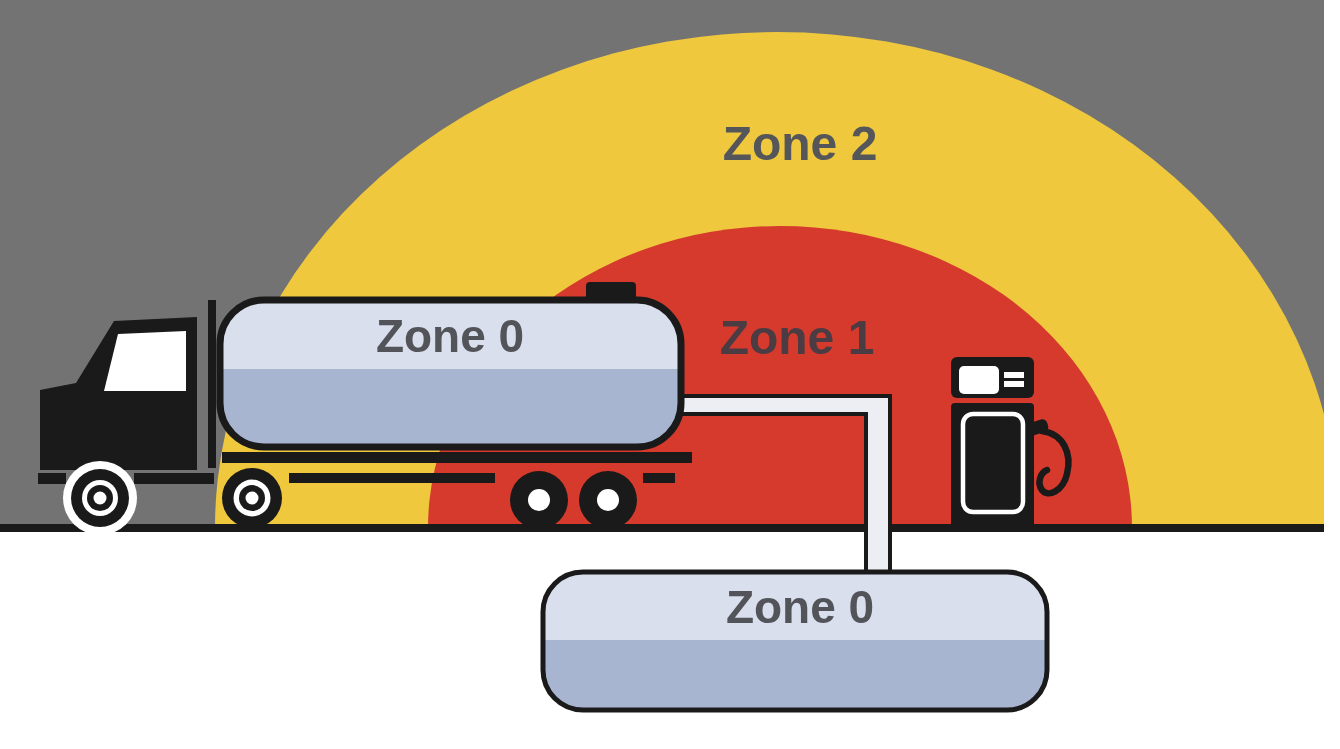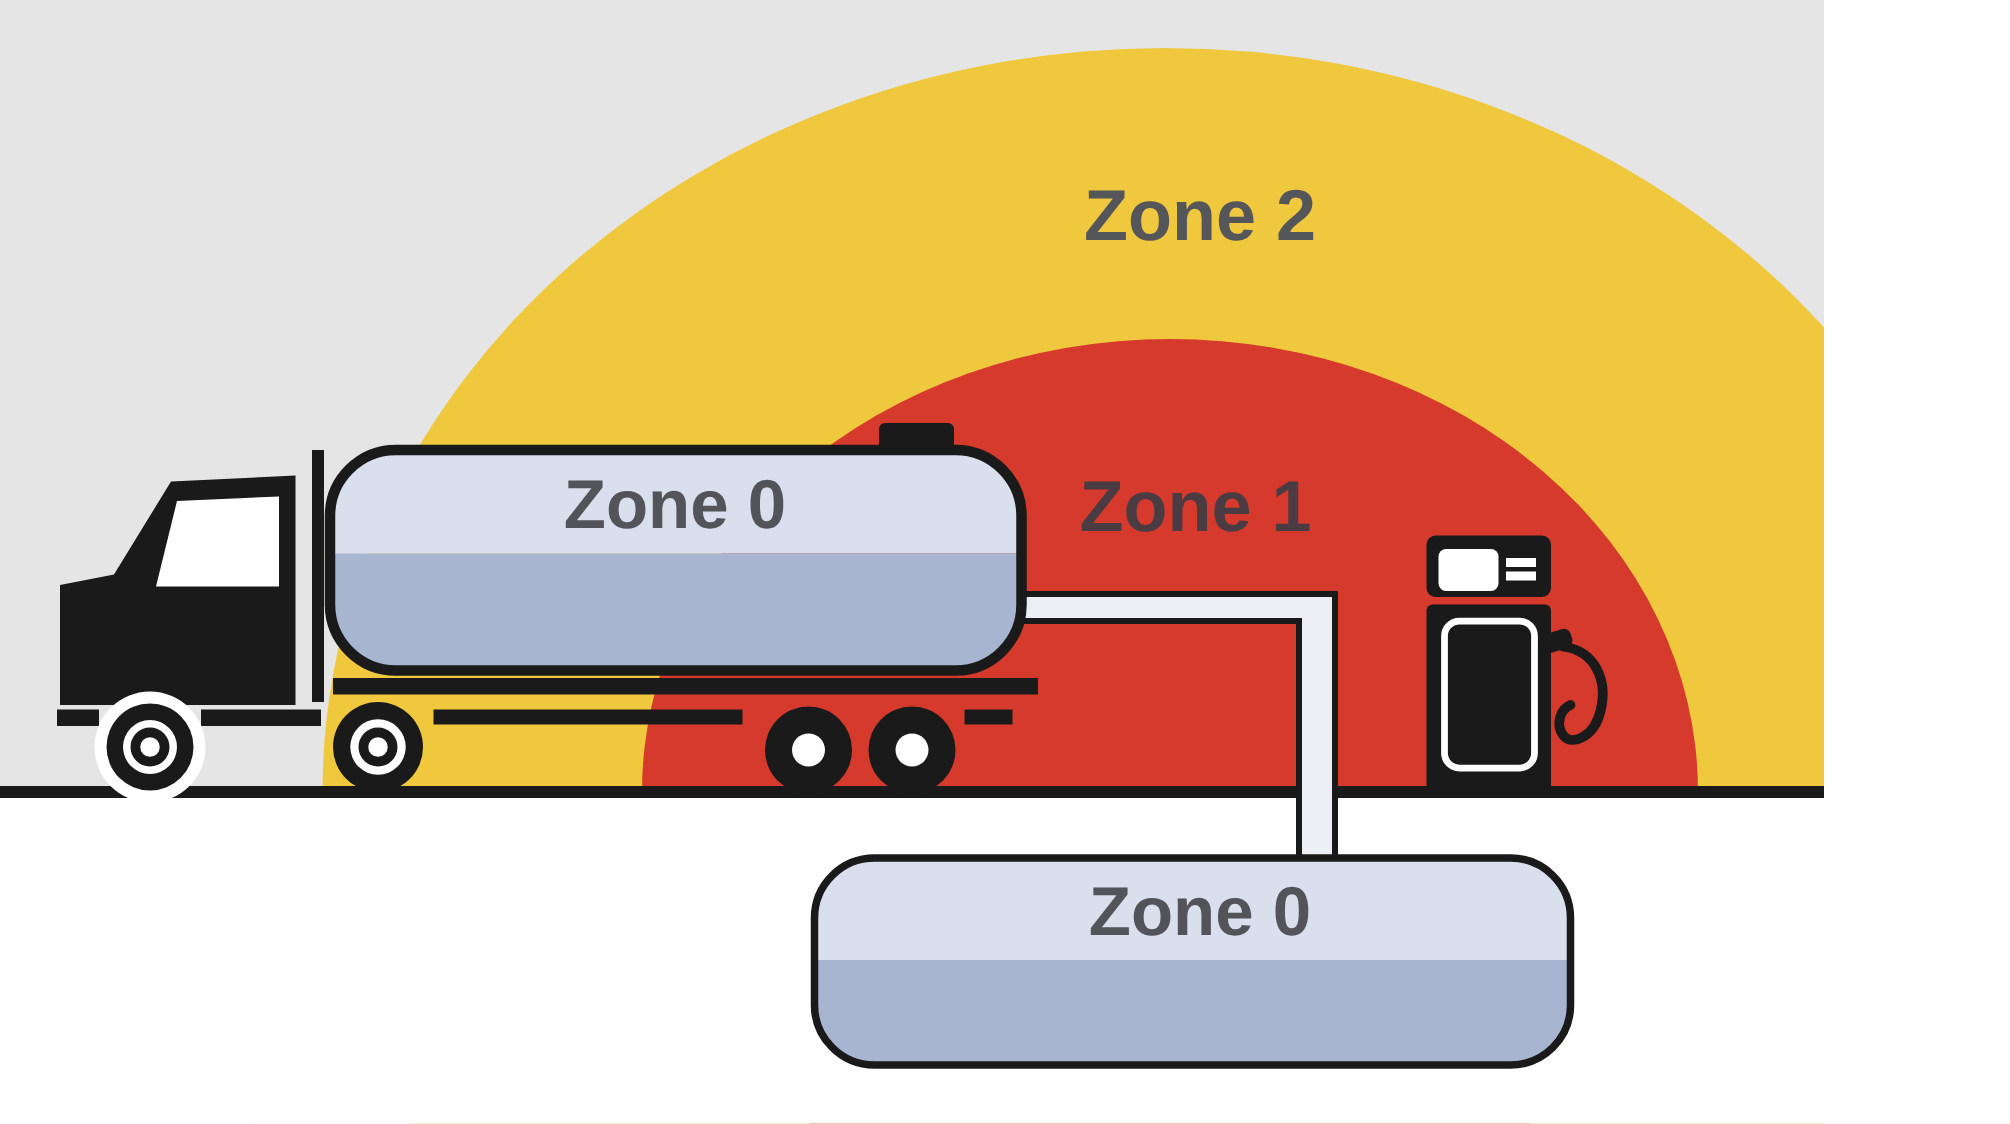--- a/index.html
+++ b/index.html
@@ -1,16 +1,16 @@
 <!DOCTYPE html>
 <html><head>
 <meta charset="utf-8">
 <style>
   html,body{margin:0;padding:0;background:#fff;}
-  .stage{position:relative;width:1216px;height:749px;background:#e5e5e5;overflow:hidden;
+  .stage{position:relative;width:1324px;height:749px;background:#737373;overflow:hidden;
          font-family:"Liberation Sans", sans-serif;}
   svg{display:block;}
   .white{fill:#ffffff;}
   .none{fill:none;}
   .stroke-ink{stroke:#1a1a1a;}
   .zone-label{font-family:"Liberation Sans", sans-serif;font-weight:bold;text-anchor:middle;}
 </style>
 </head>
 <body>
 

